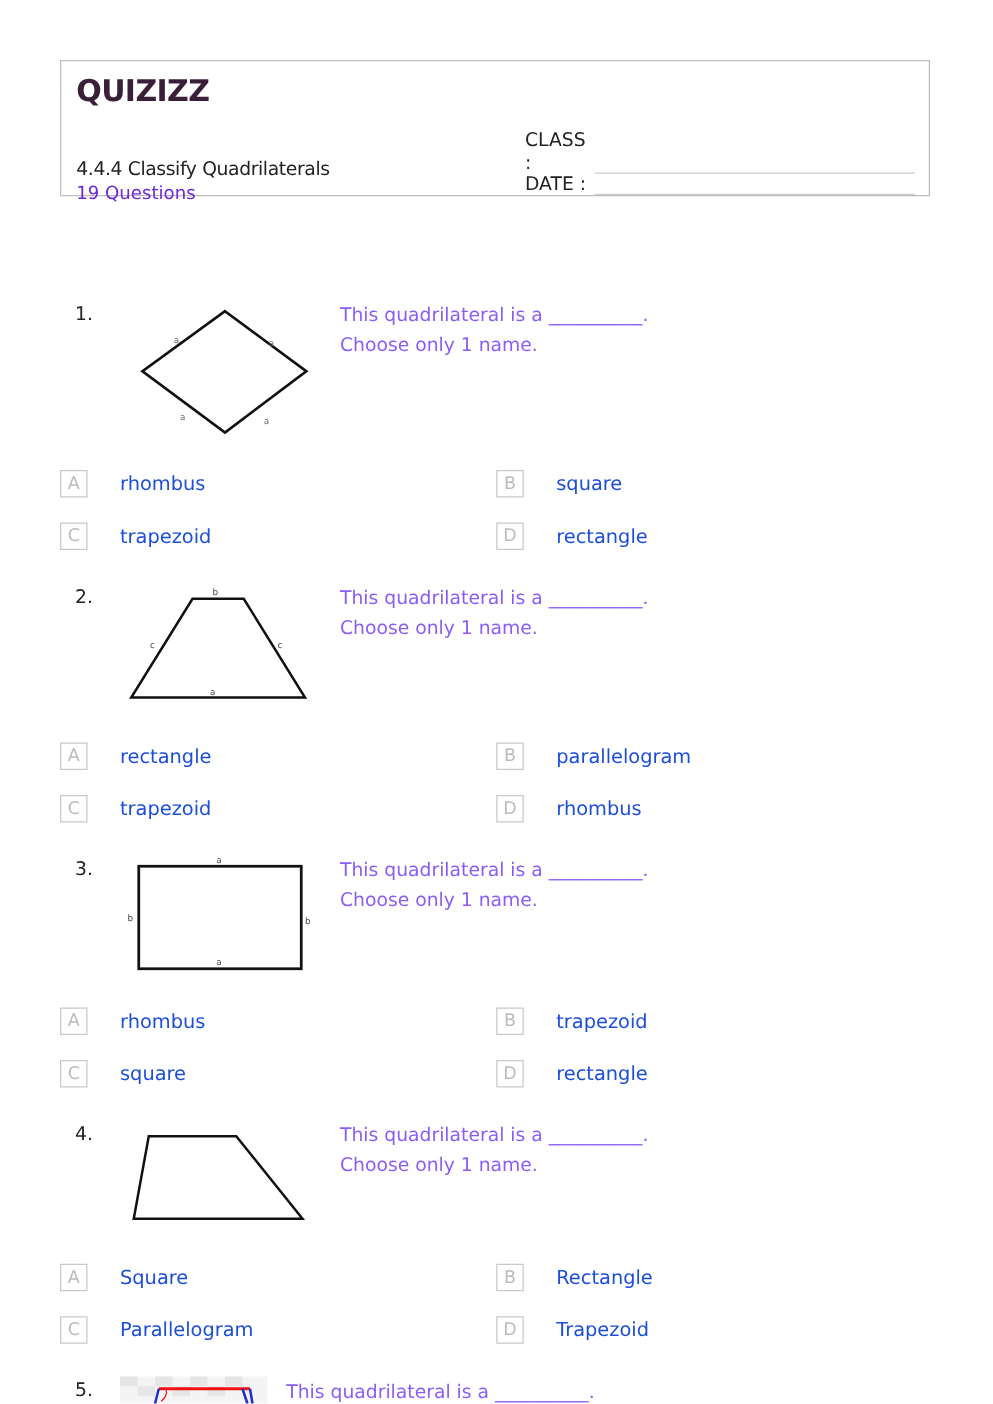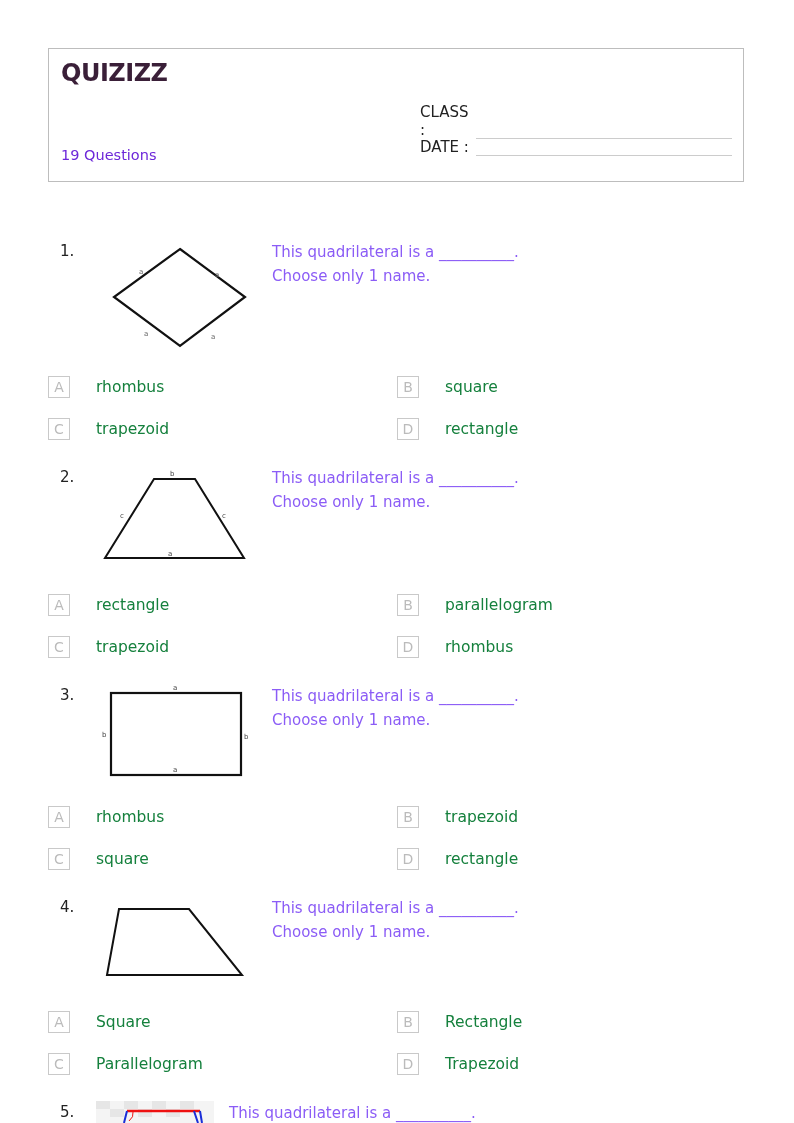--- a/index.html
+++ b/index.html
@@ -1,41 +1,42 @@
 <!DOCTYPE html>
 <html><head>
 <meta charset="utf-8">
 <style>
   html, body { margin: 0; padding: 0; background: #ffffff; }
   body { width: 794px; height: 1123px; position: relative; overflow: hidden;
          font-family: "DejaVu Sans", sans-serif; color: #222; }
-  .header { position: absolute; left: 48px; top: 48px; width: 696px; height: 134px;
+  .header { position: absolute; left: 48px; top: 48px; width: 696px; height: 109px;
             border: 1px solid #bdbdbd; box-sizing: border-box; }
   .logo { position: absolute; left: 12px; top: 10px; font-family: "DejaVu Sans", sans-serif;
           font-weight: bold; font-size: 24px; color: #3a1f38; letter-spacing: -0.5px; }
   .title { position: absolute; left: 12px; top: 77px; font-size: 15px; color: #222; letter-spacing: -0.3px; }
   .subtitle { position: absolute; left: 12px; top: 98px; font-size: 14.5px; color: #6d28d9; }
   .field { position: absolute; left: 371px; font-size: 15px; color: #222; display: flex; align-items: flex-end; }
   .field .lbl { width: 56px; }
   .field .line { width: 256px; border-bottom: 1px solid #ccc; height: 18px; }
   .q { position: absolute; left: 0; width: 794px; }
   .qnum { position: absolute; left: 60px; font-size: 15px; color: #222; }
   .qfig { position: absolute; }
   .qtext { position: absolute; left: 272px; font-size: 15px; line-height: 24px; color: #8b5cf6; }
   .opt { position: absolute; display: flex; align-items: center; }
   .opt .letter { width: 22px; height: 22px; border: 1px solid #c9c9c9; box-sizing: border-box;
                  display: flex; align-items: center; justify-content: center;
                  font-size: 14px; color: #bbb; }
-  .opt .text { margin-left: 26px; font-size: 15.5px; color: #15803d; }
+  .opt .text { margin-left: 26px; font-size: 15.5px; color: #1d4ed8; }
 </style>
 </head>
 <body>
 
 <div class="header">
   <div class="logo">QUIZIZZ</div>
+  <div class="title">4.4.4 Classify Quadrilaterals</div>
   <div class="subtitle">19 Questions</div>
   <div class="field" style="top:88px;">
     <span class="lbl">DATE  :</span>
     <span class="line"></span>
   </div>
   <div class="field" style="top:54px;">
     <span class="lbl">CLASS :</span>
     <span class="line"></span>
   </div>
 </div>

